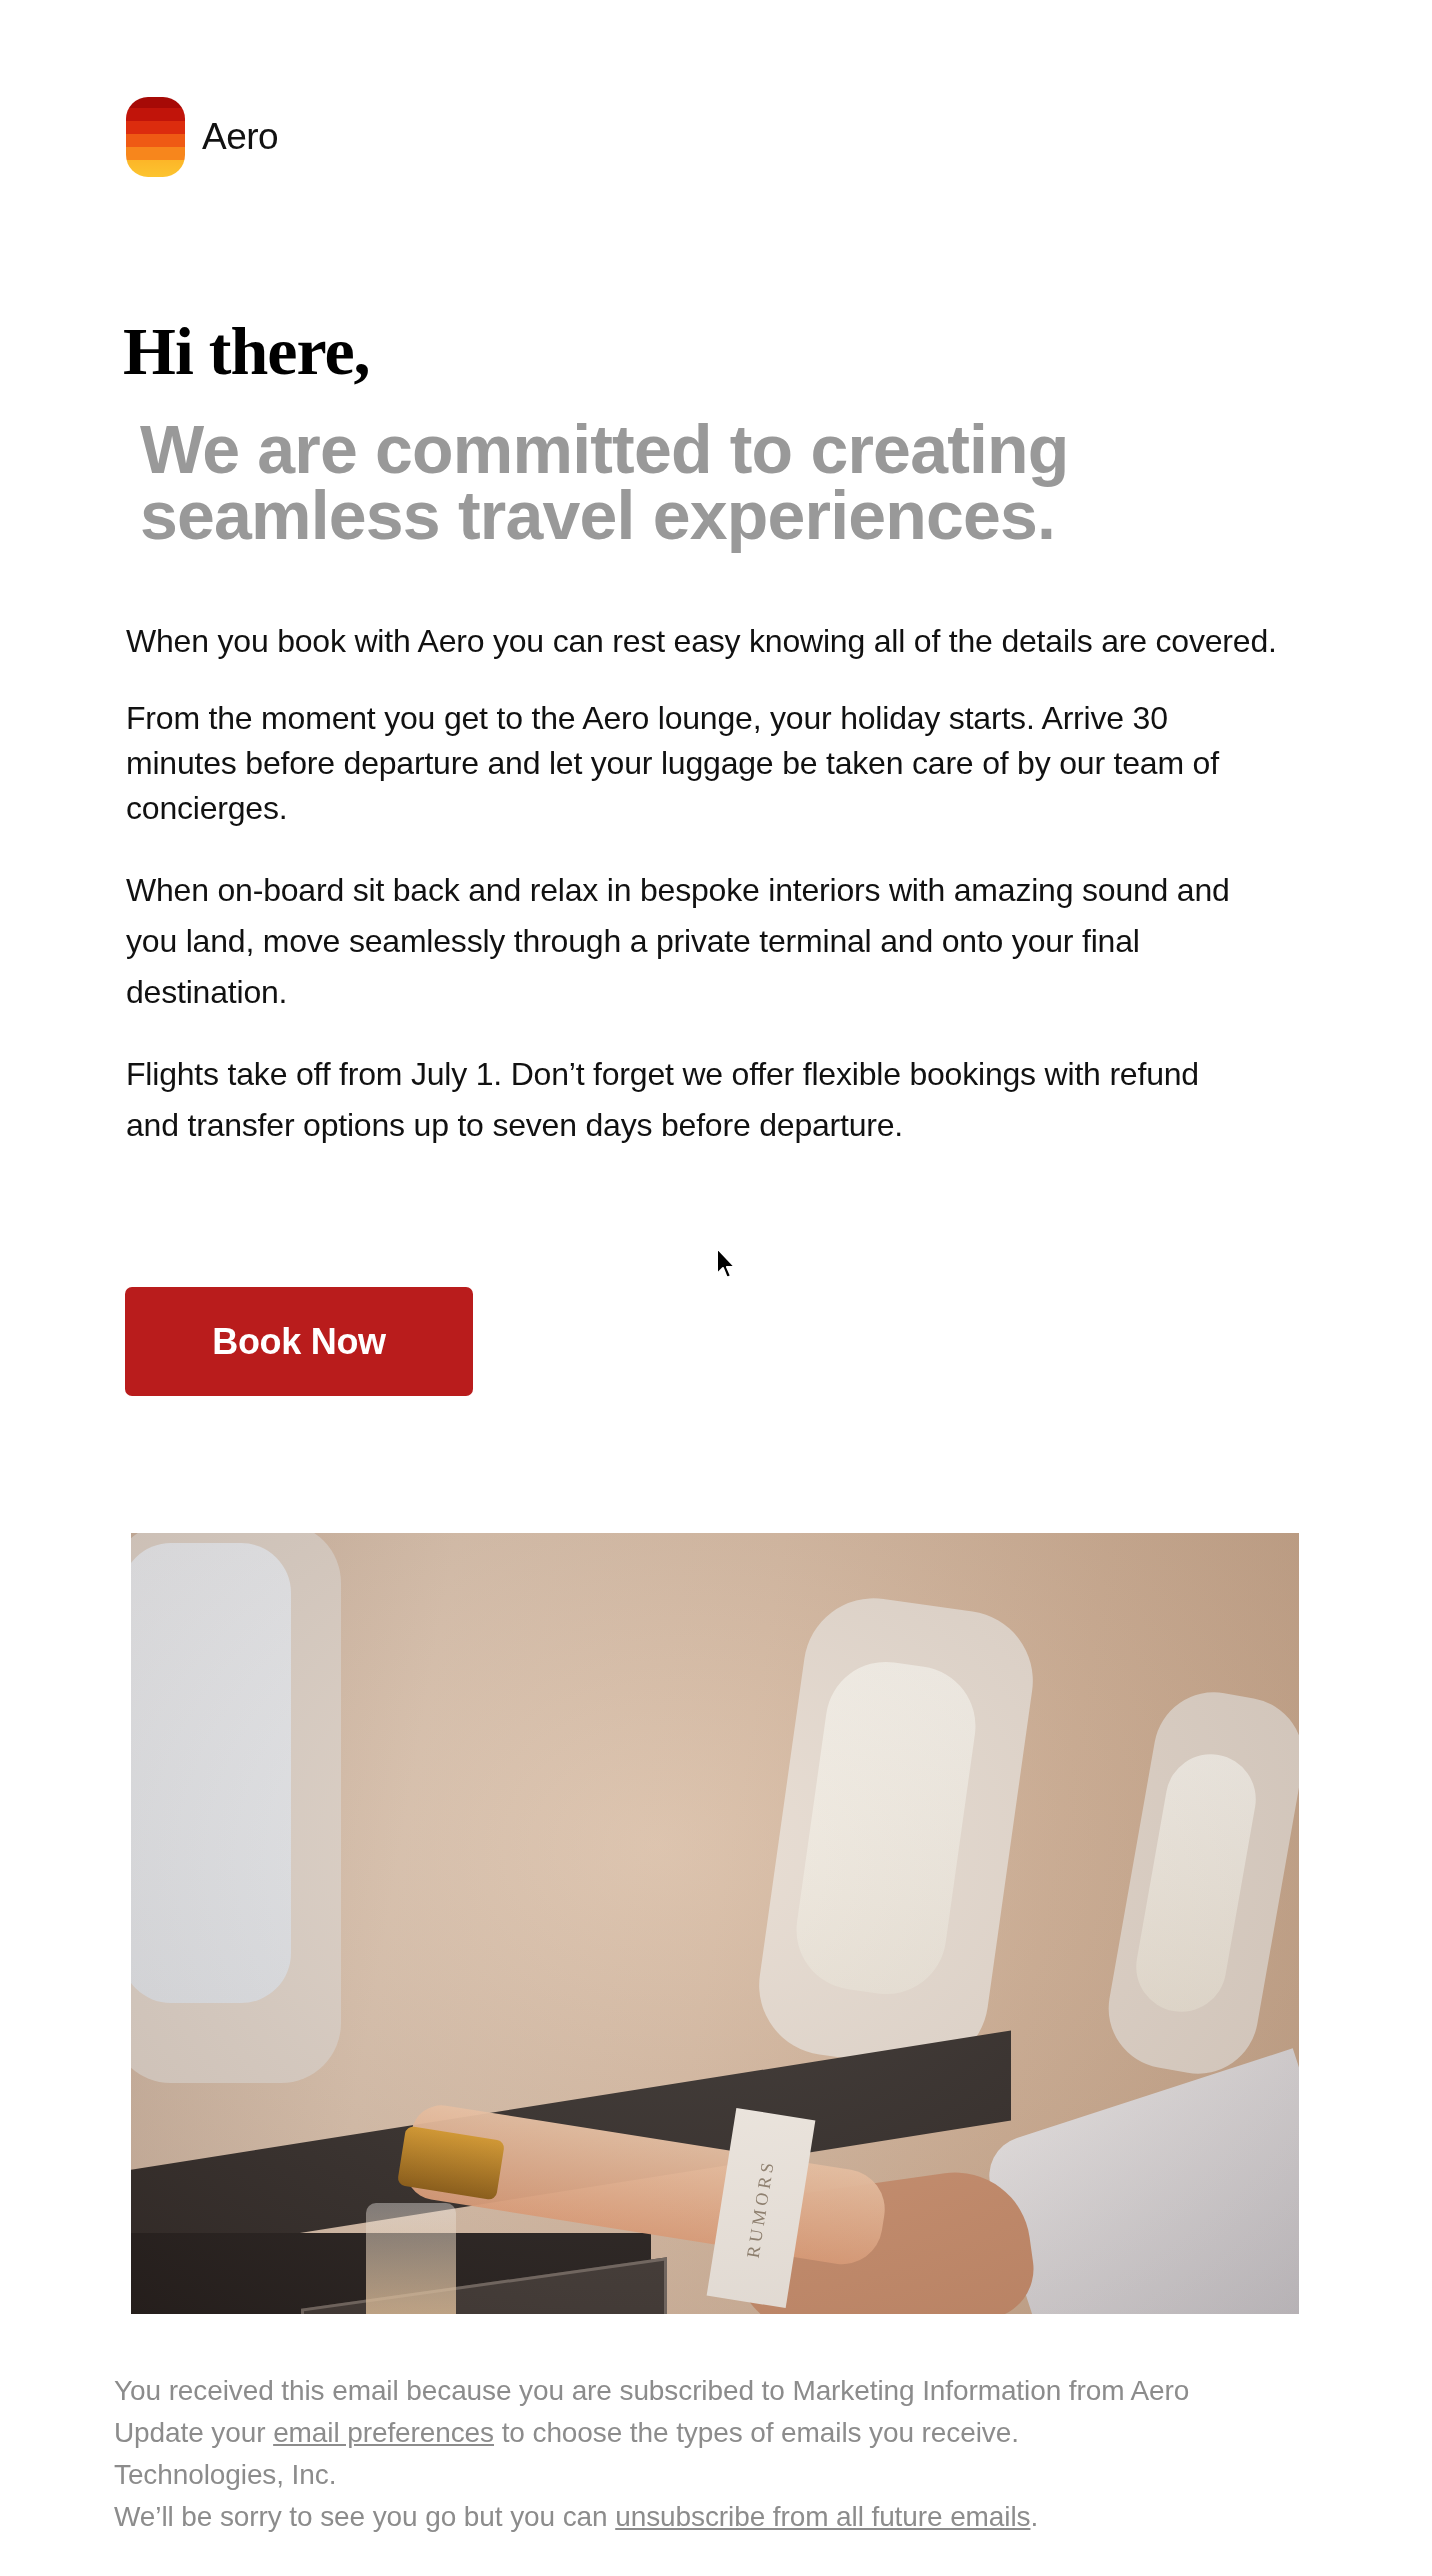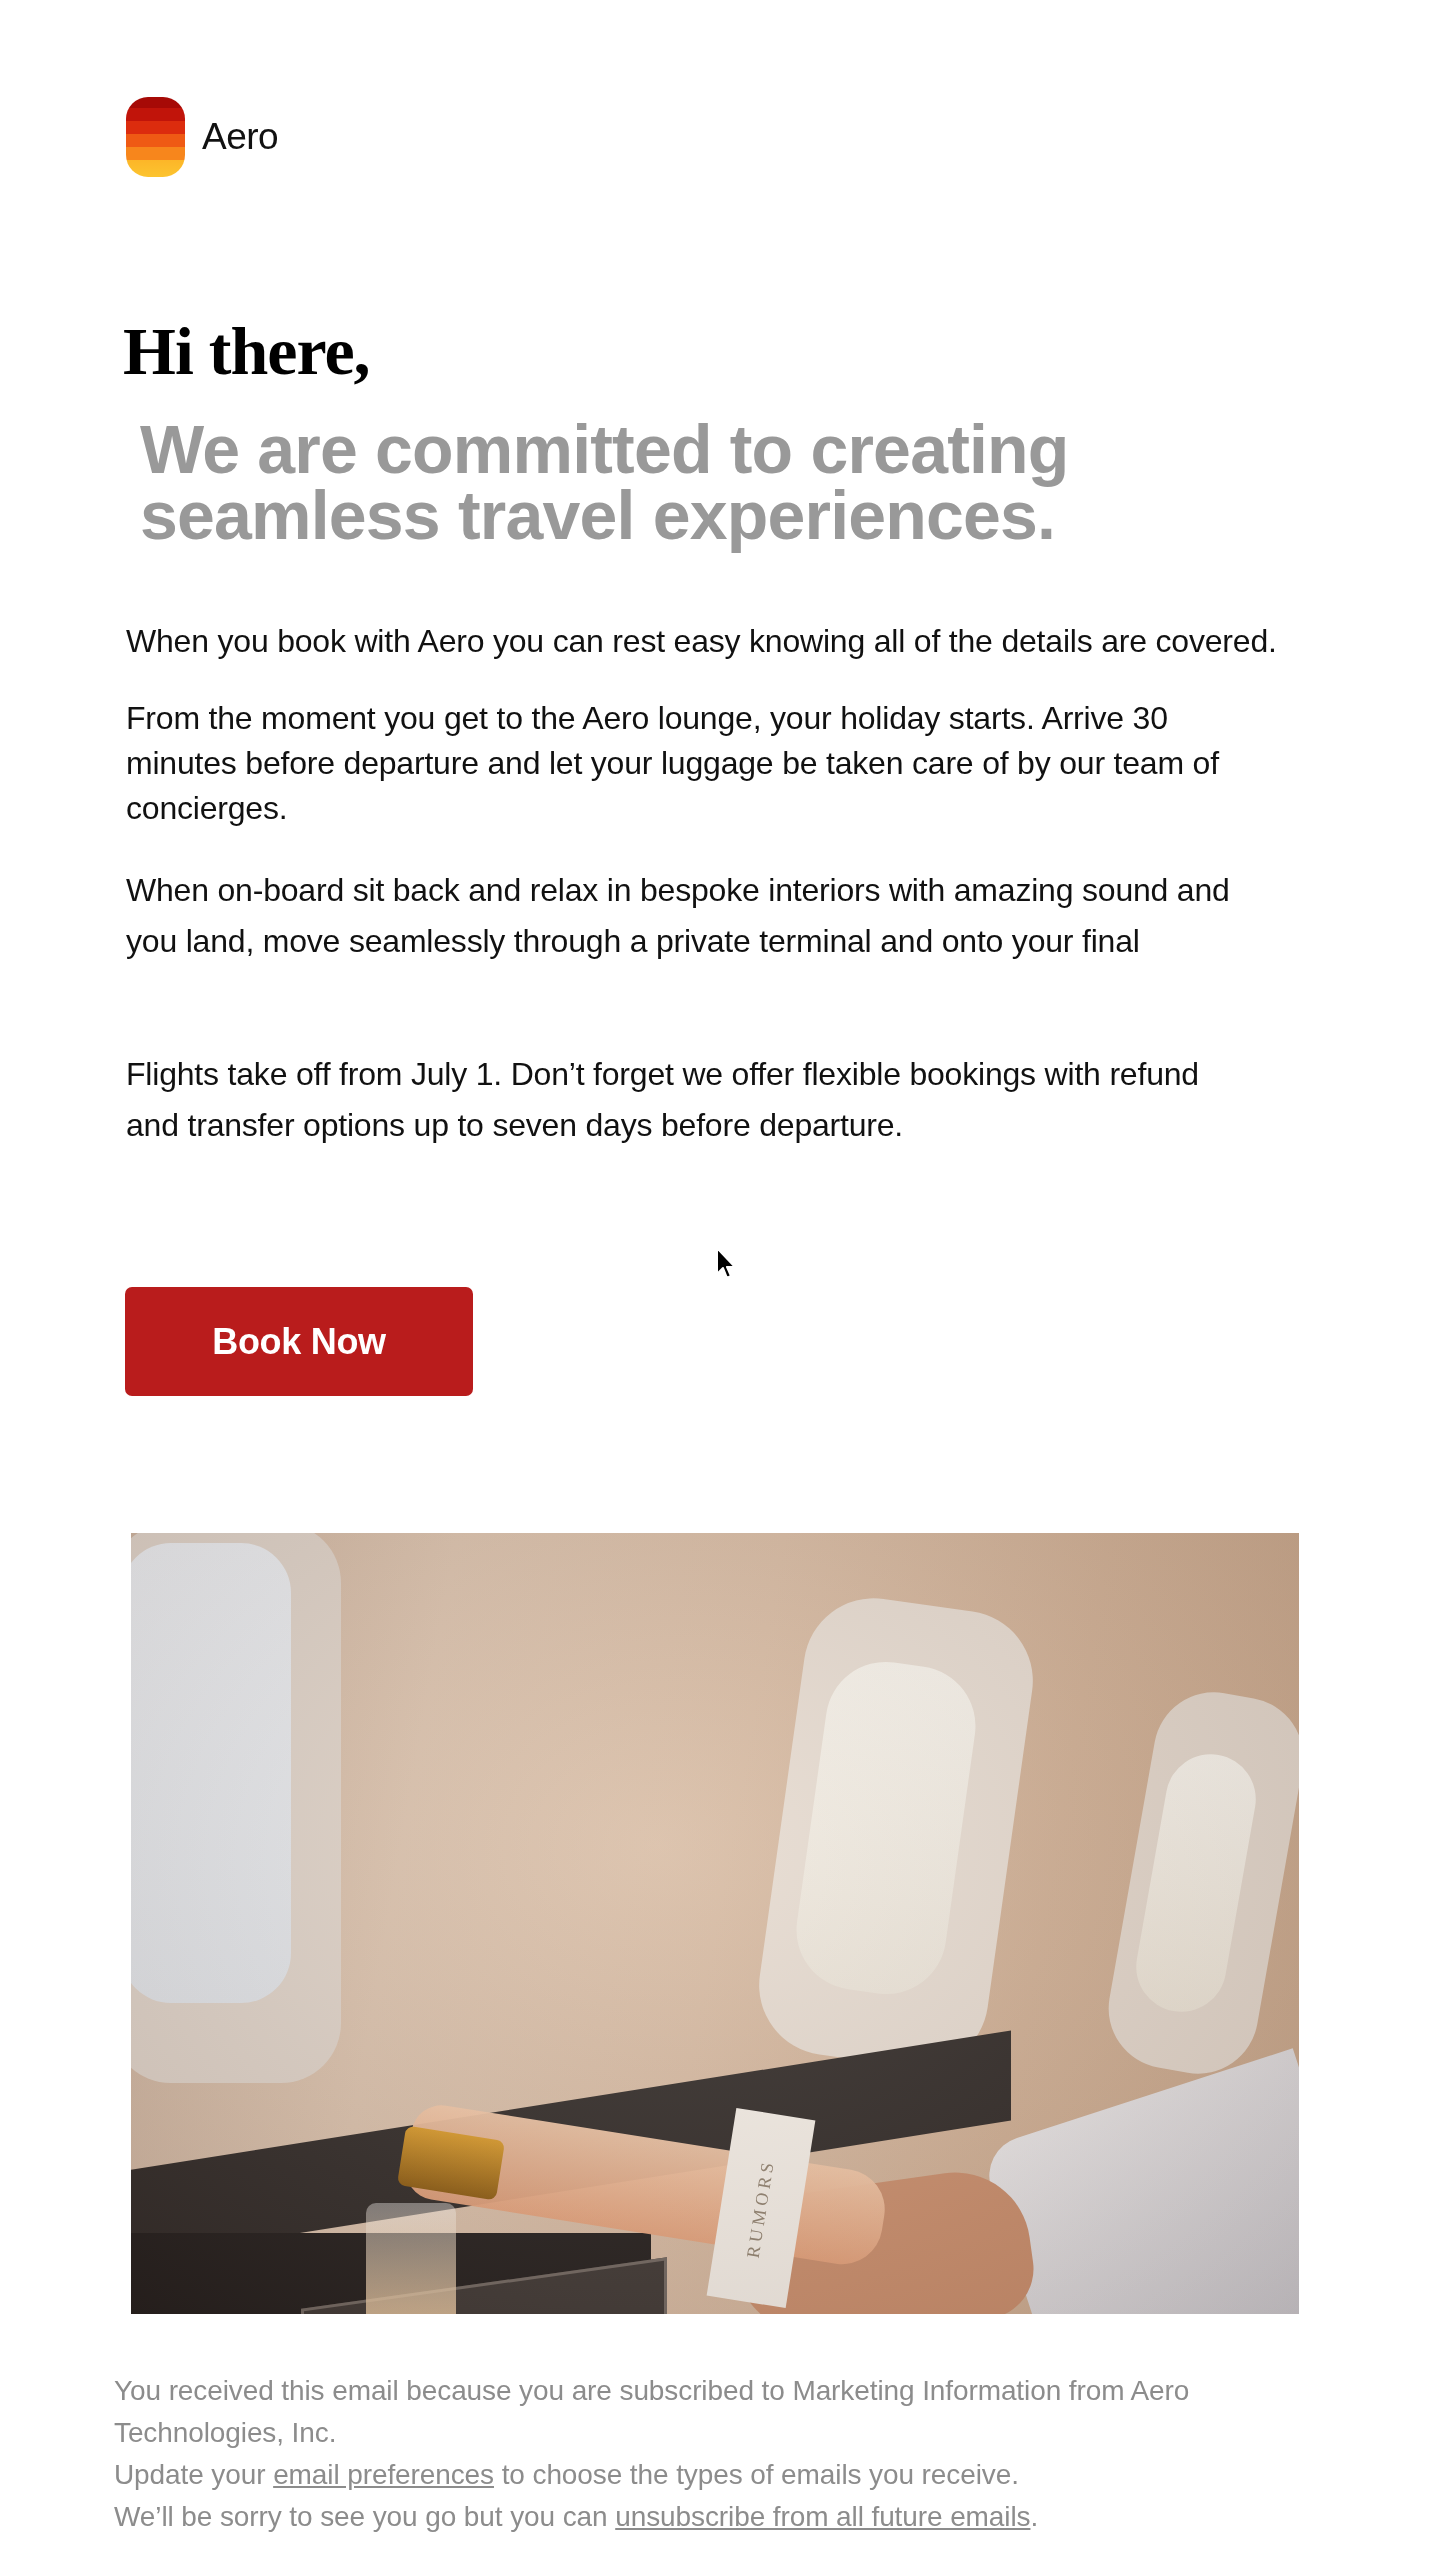--- a/index.html
+++ b/index.html
@@ -81,20 +81,21 @@
   <span class="ln">When you book with Aero you can rest easy knowing all of the details are covered.</span>
 </p>
 <p class="abs body-p p2" style="margin:0">
   <span class="ln">From the moment you get to the Aero lounge, your holiday starts. Arrive 30</span>
   <span class="ln">minutes before departure and let your luggage be taken care of by our team of</span>
   <span class="ln">concierges.</span>
 </p>
 <p class="abs body-p p3" style="margin:0">
   <span class="ln">When on-board sit back and relax in bespoke interiors with amazing sound and</span>
   <span class="ln">you land, move seamlessly through a private terminal and onto your final</span>
+  <span class="ln">destination.</span>
 </p>
 <p class="abs body-p p4" style="margin:0">
   <span class="ln">Flights take off from July 1. Don’t forget we offer flexible bookings with refund</span>
   <span class="ln">and transfer options up to seven days before departure.</span>
 </p>
 
 <svg class="abs cursor" viewBox="0 0 24 36">
   <path d="M3 2 L3 28 L9 22 L13 32 L17 30 L13 21 L21 21 Z" fill="#000" stroke="#fff" stroke-width="2" stroke-linejoin="round"></path>
 </svg>
 
@@ -118,16 +119,16 @@
   <div class="abs bottle"></div>
   <div class="abs cap"></div>
   <div class="abs label">
       <span>RUMORS</span>
     </div>
   <div class="abs shadow"></div>
 </div>
 
 <div class="abs footer">
   <span class="ln">You received this email because you are subscribed to Marketing Information from Aero</span>
+  <span class="ln"><span>Update your </span><a href="#">email preferences</a><span> to choose the types of emails you receive.</span></span>
   <span class="ln">Technologies, Inc.</span>
-  <span class="ln"><span>Update your </span><a href="#">email preferences</a><span> to choose the types of emails you receive.</span></span>
   <span class="ln"><span>We’ll be sorry to see you go but you can </span><a href="#">unsubscribe from all future emails</a><span>.</span></span>
 </div>
 
 </body></html>

